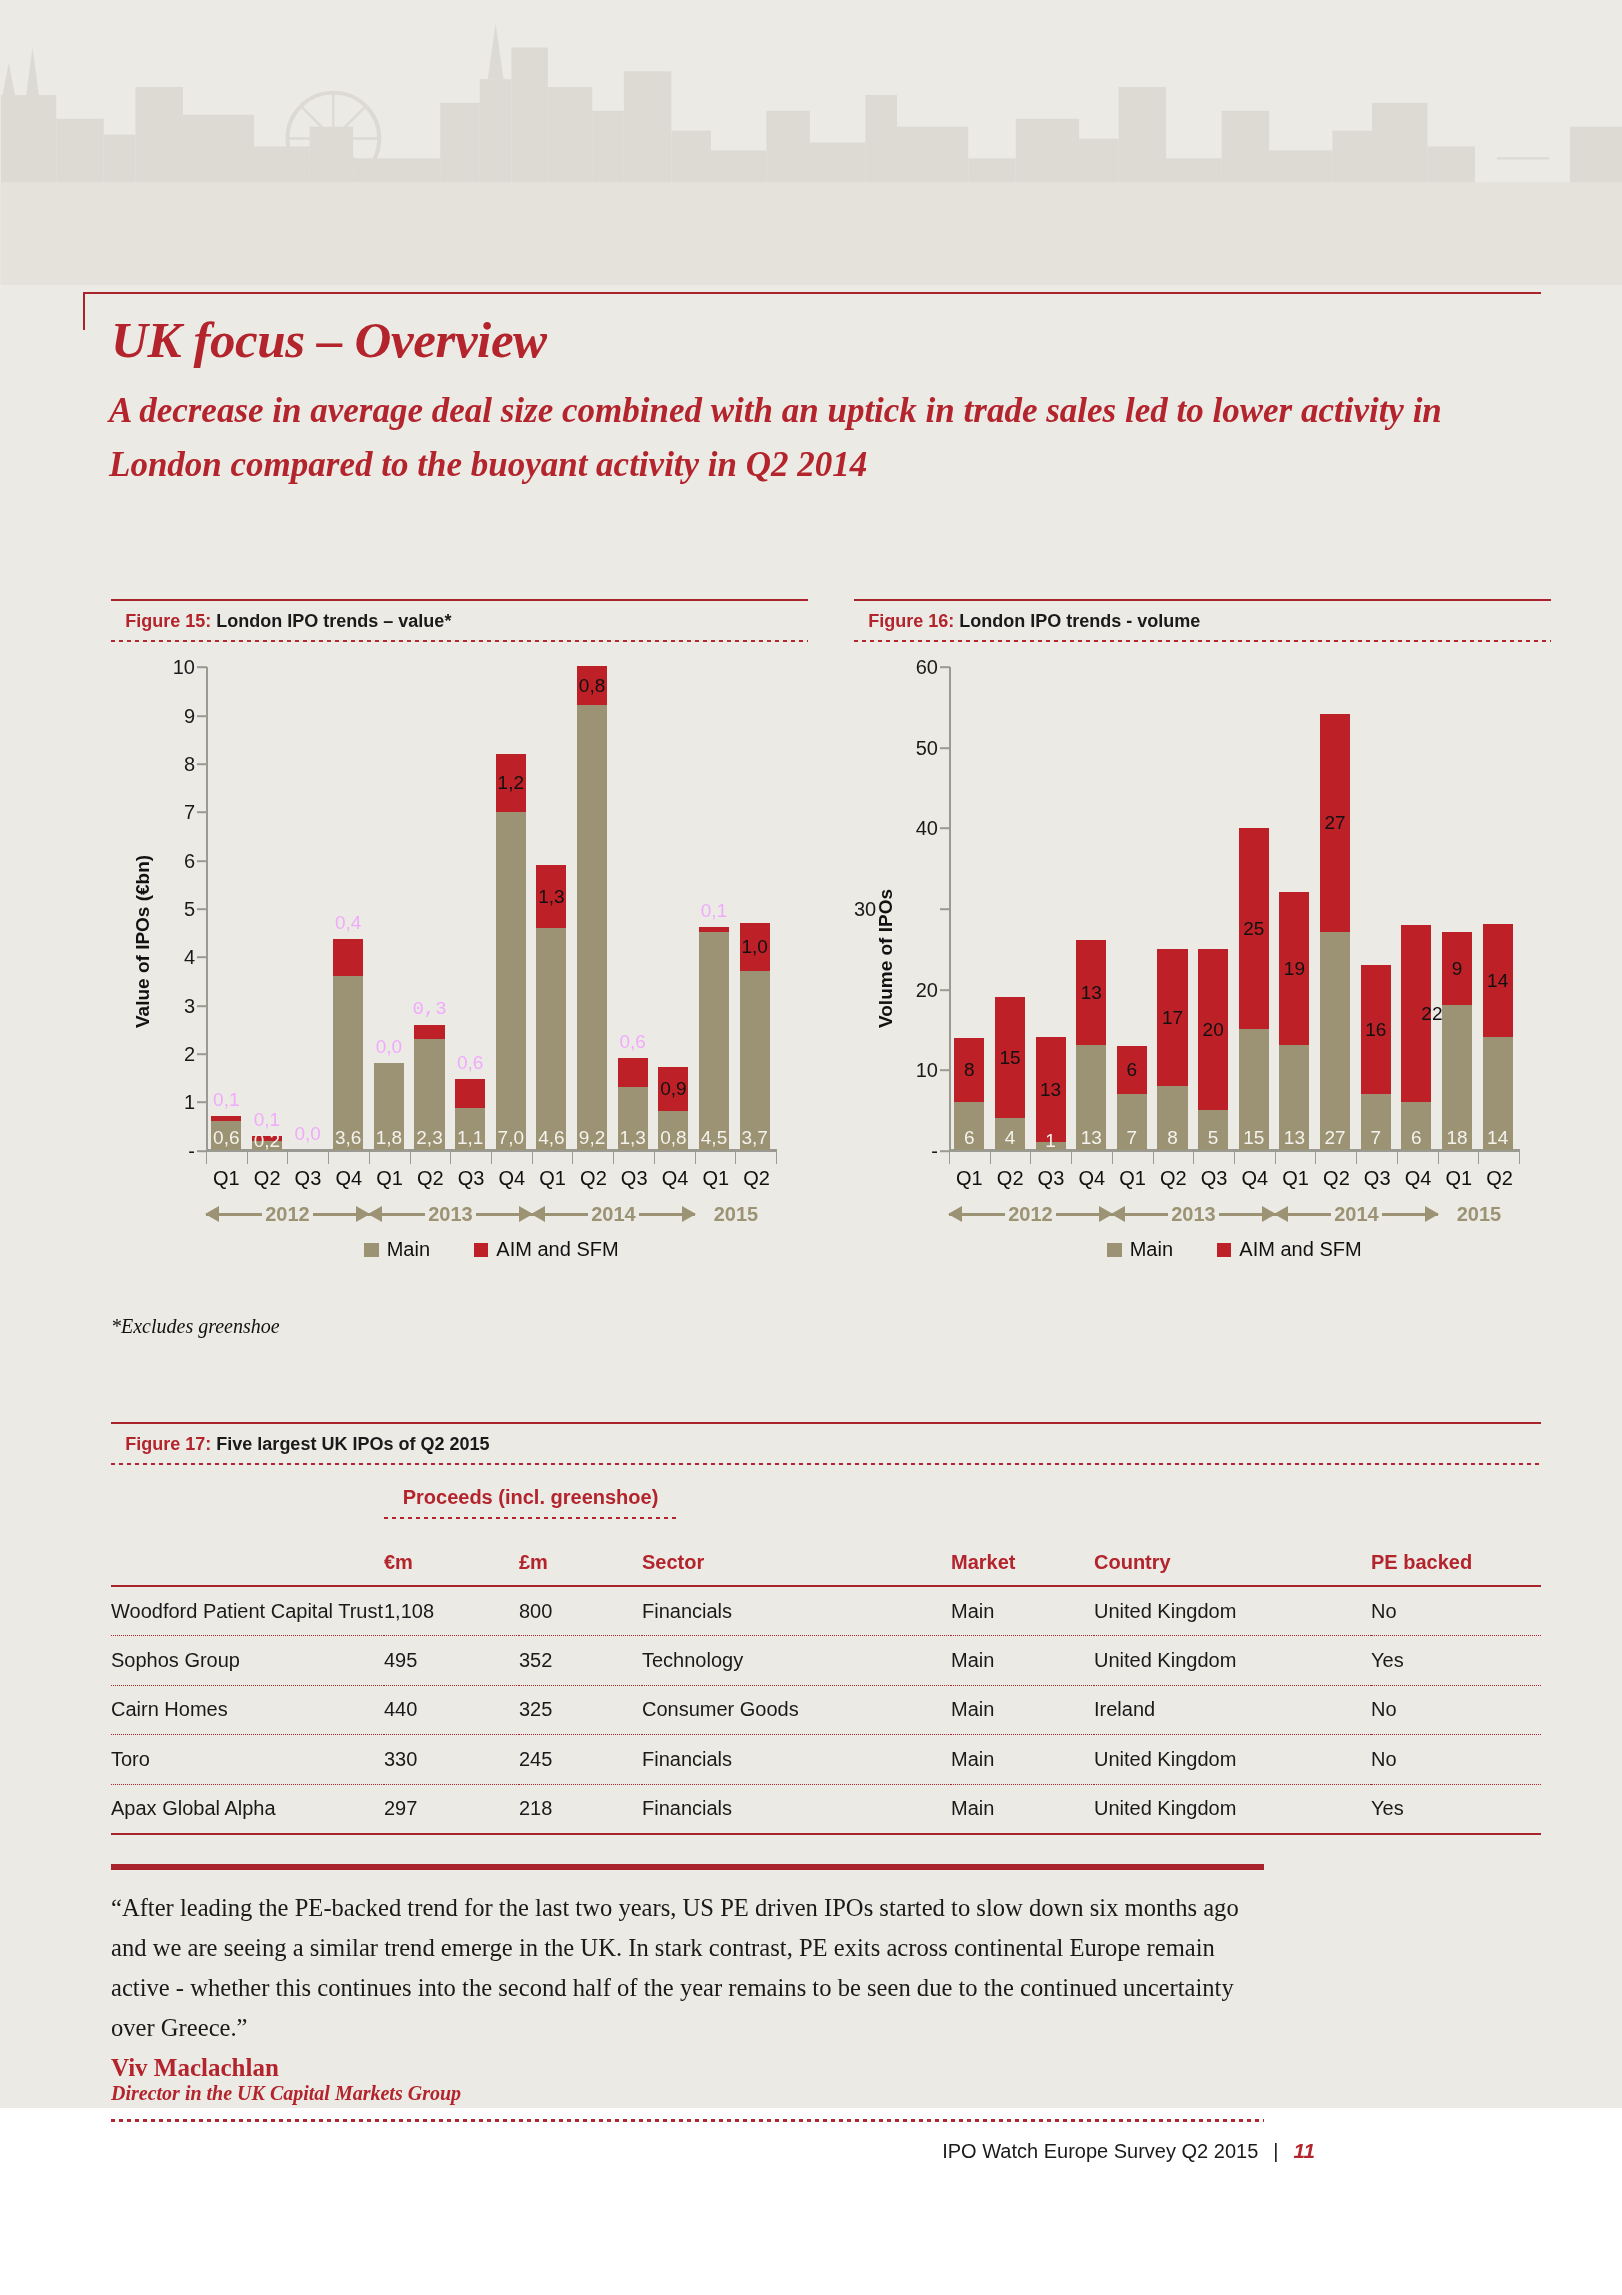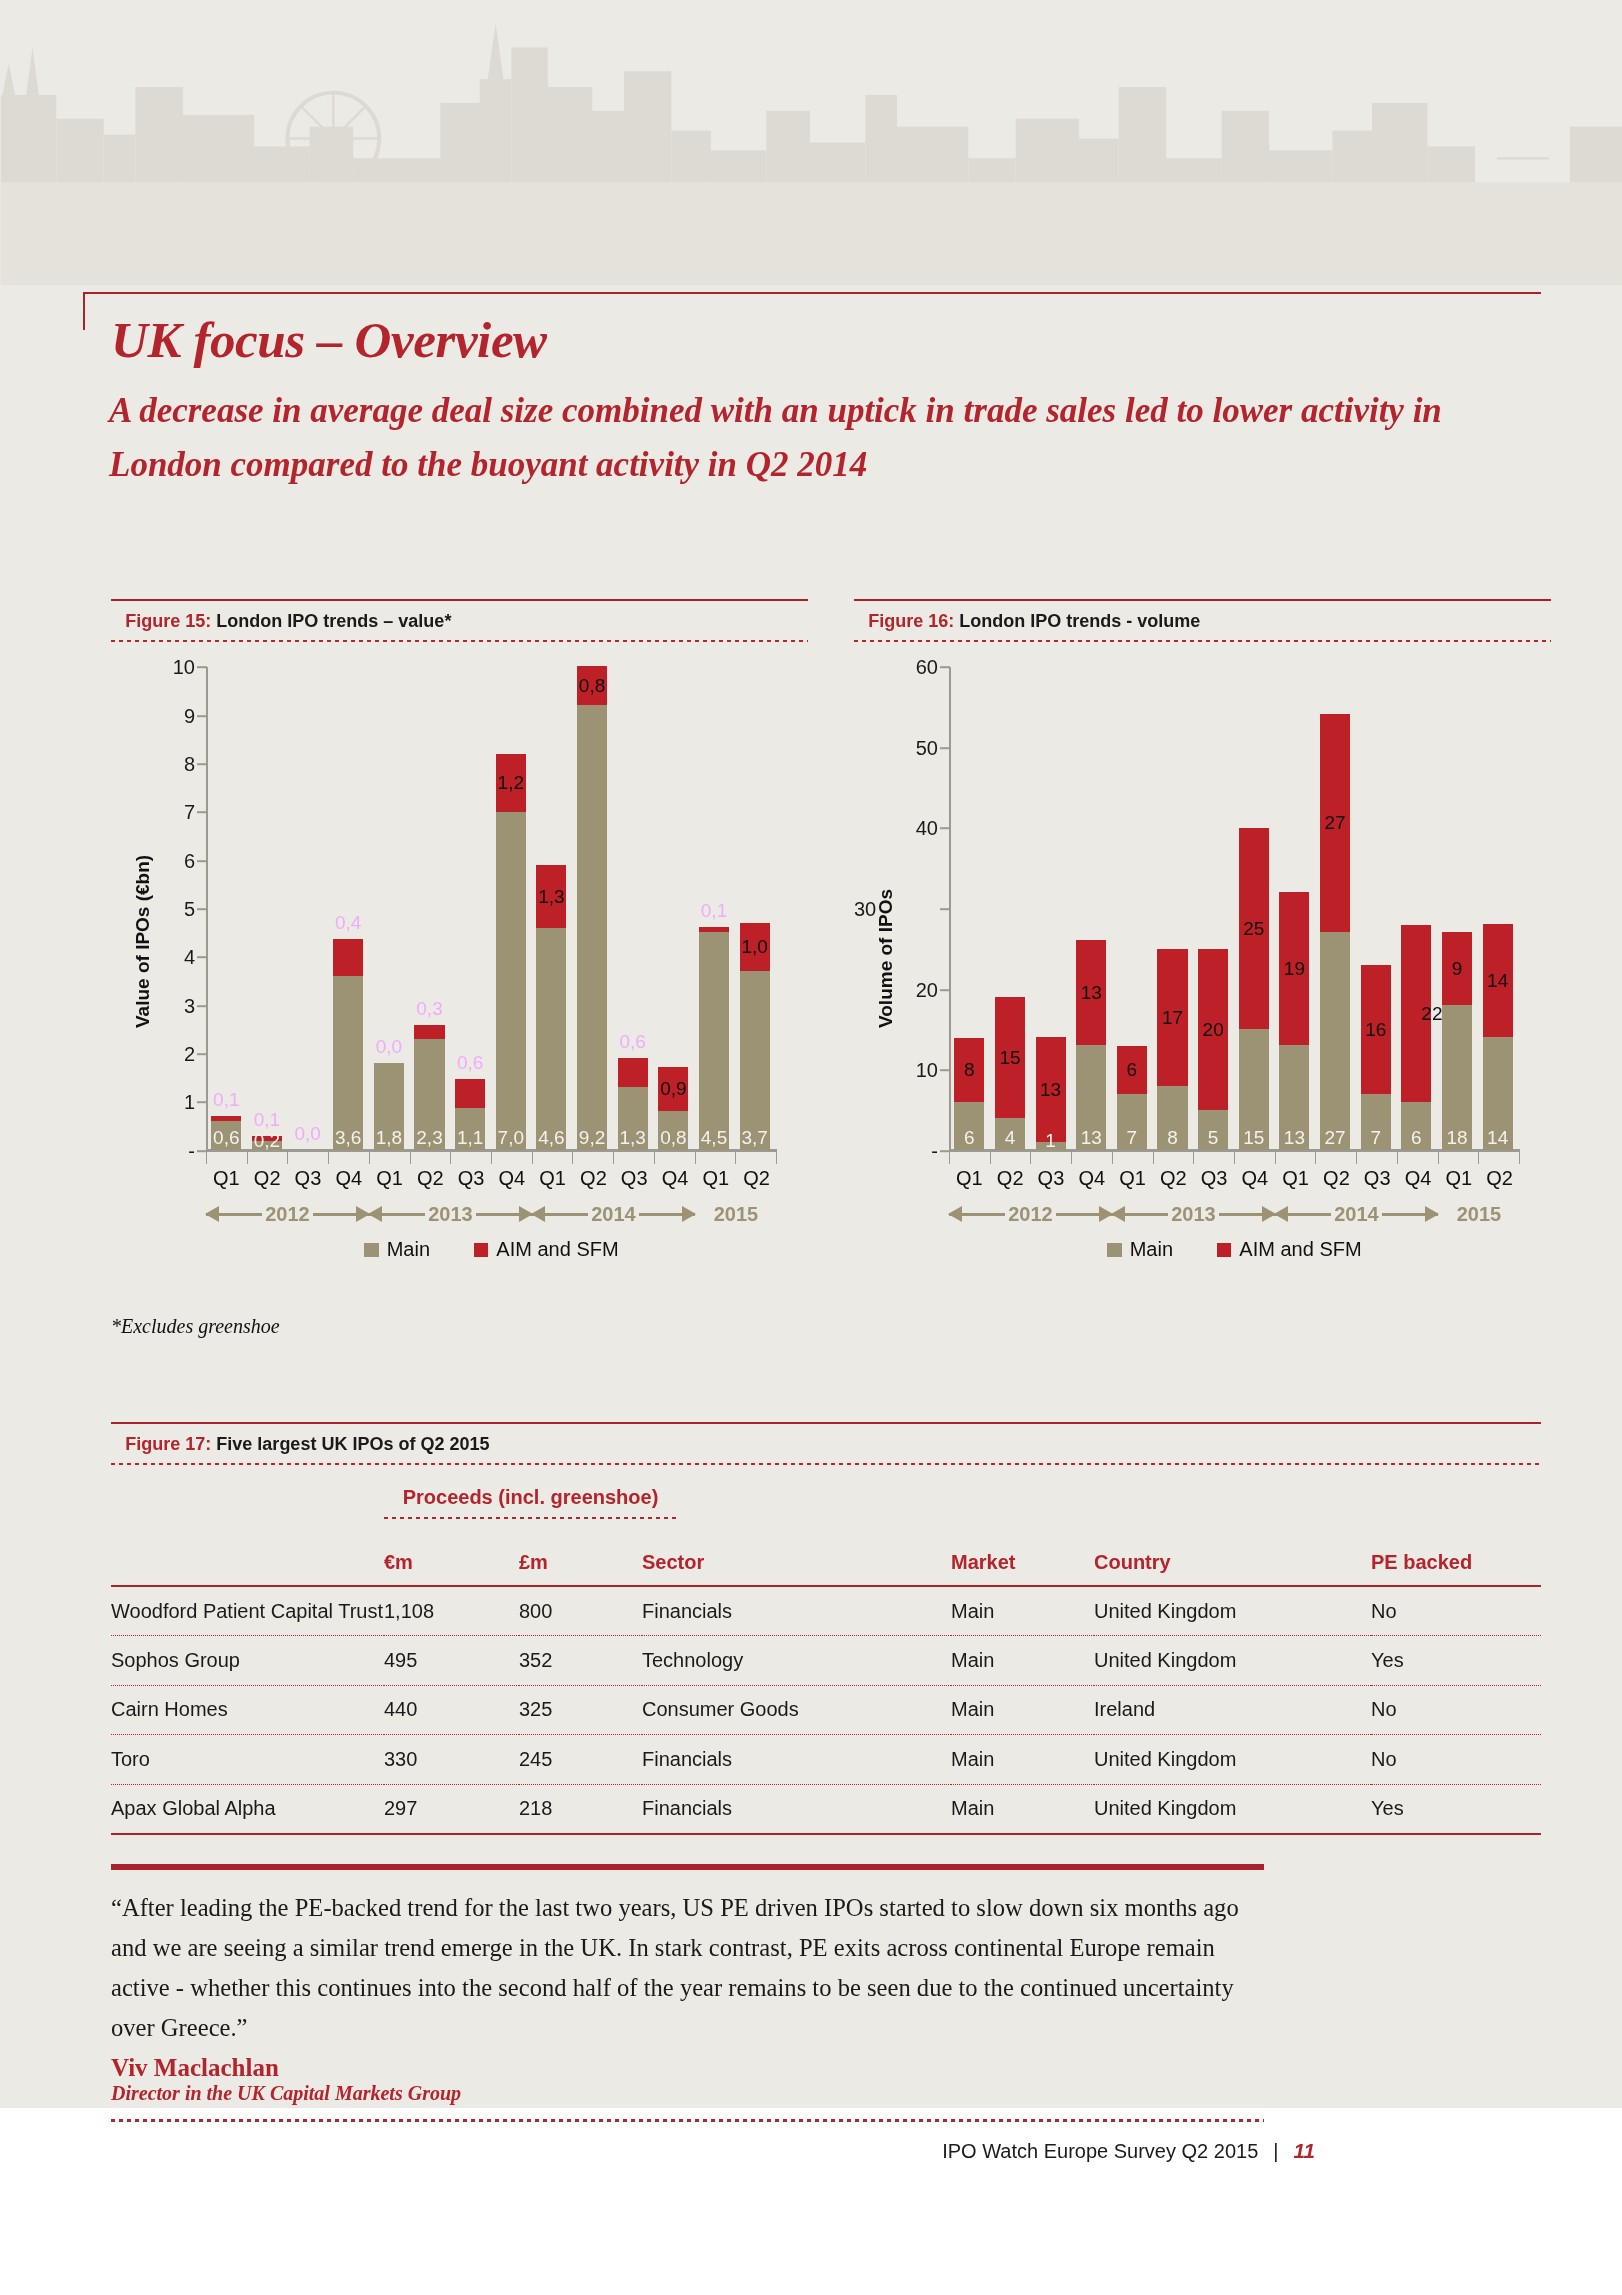--- a/index.html
+++ b/index.html
@@ -364,21 +364,21 @@
                 <span class="lbl-above" style="top: -27px;">0,0</span>
               </div>
               <div class="seg main" style="height: 87px;">
                 <span class="lbl-in lbl-main-in">1,8</span>
               </div>
             </div>
           </div>
           <div class="bar-slot">
             <div class="bar-stack">
               <div class="seg aim" style="height: 14.5px;">
-                <span class="lbl-above" style="top: -27px;">0,3</span>
+                <span class="lbl-above" style="top: -27px; font-family: Liberation Mono, monospace;">0,3</span>
               </div>
               <div class="seg main" style="height: 111px;">
                 <span class="lbl-in lbl-main-in">2,3</span>
               </div>
             </div>
           </div>
           <div class="bar-slot">
             <div class="bar-stack">
               <div class="seg aim" style="height: 29px;">
                 <span class="lbl-above" style="top: -27px;">0,6</span>

